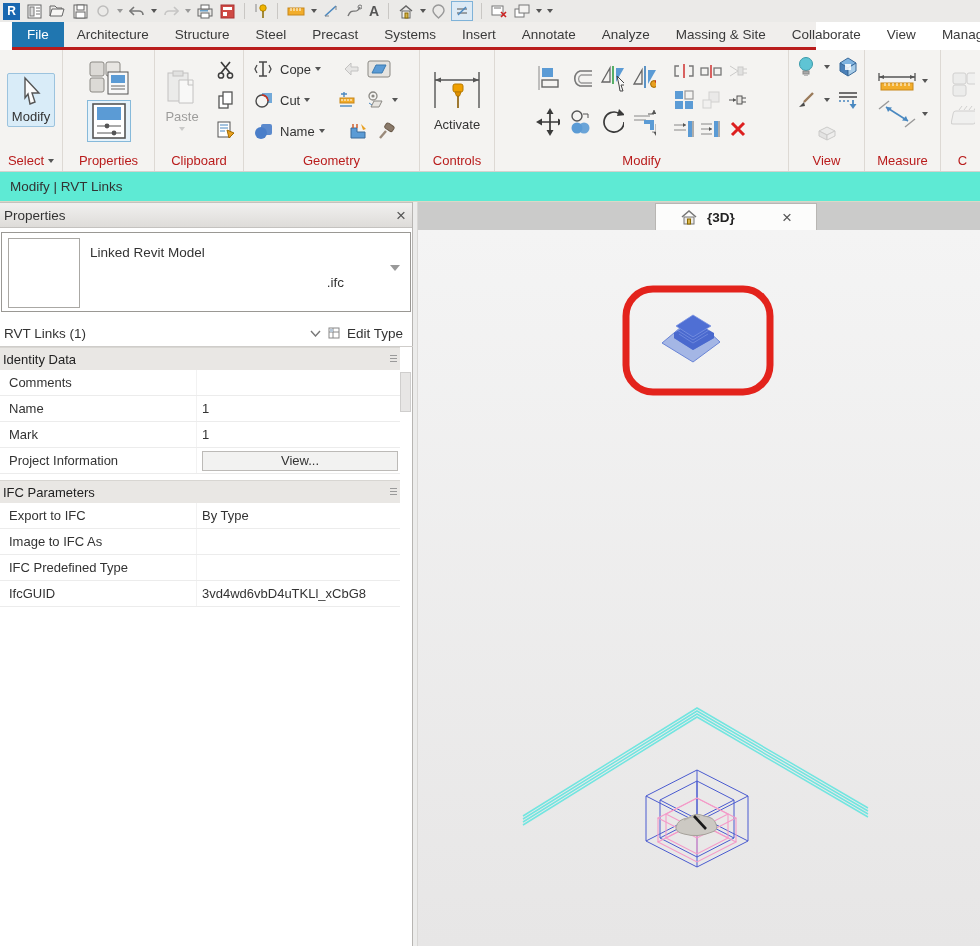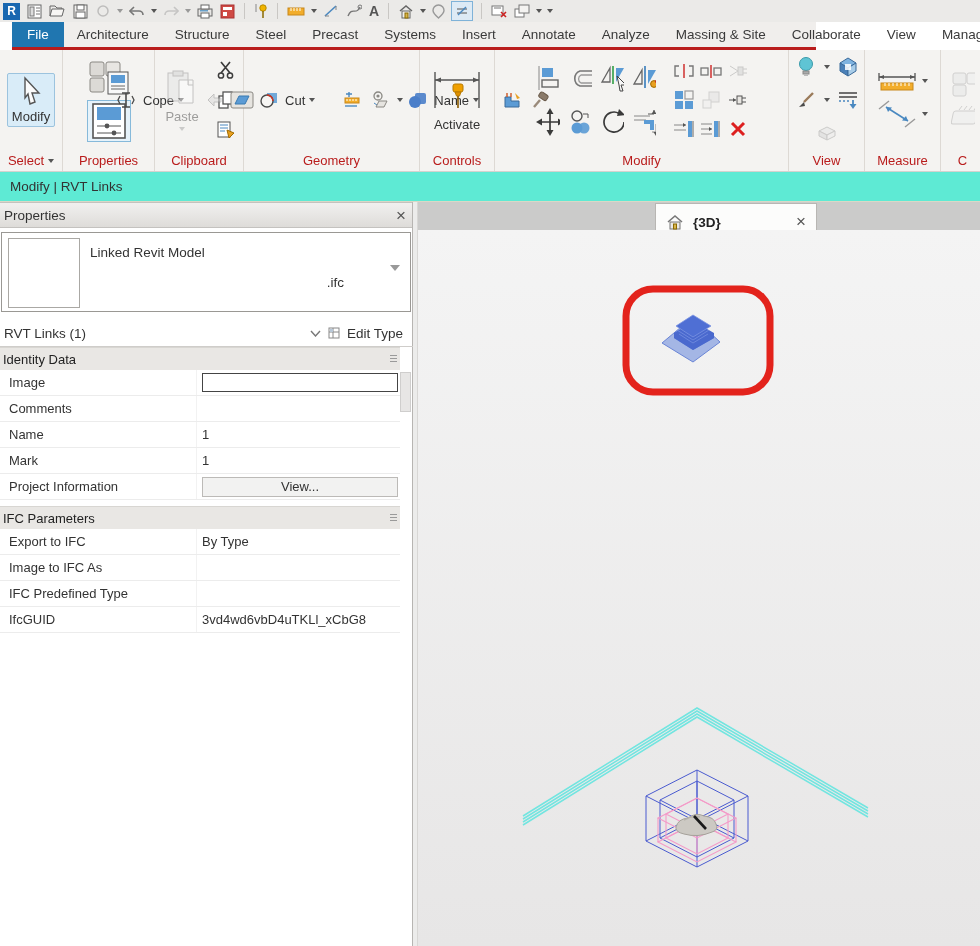--- a/index.html
+++ b/index.html
@@ -48,21 +48,21 @@
   .plab{width:196px;padding-left:9px;box-sizing:border-box}
   .pval{flex:1;padding-left:5px;border-left:1px solid #f2f2f2;height:100%;display:flex;align-items:center}
   .inpbox{width:196px;height:19px;border:1.5px solid #444;background:#fff;box-sizing:border-box}
   .viewbtn{width:196px;height:20px;background:#f2f2f1;border:1px solid #bcbab7;box-sizing:border-box;display:flex;align-items:center;justify-content:center;font-size:13px;color:#333}
   .grip{width:7px;height:7px;position:absolute;right:3px;top:7px;
         background:repeating-linear-gradient(#9a9a9a 0 1px,transparent 1px 3px)}
   #scrollthumb{right:1px;top:170px;width:11px;height:40px;background:#e7e6e5;border:1px solid #cfcecd;box-sizing:border-box}
   
   #gap{left:413px;top:202px;width:5px;height:744px;background:#ececeb;border-right:1px solid #d8d7d5;box-sizing:border-box}
   #viewstrip{left:418px;top:202px;width:562px;height:28px;background:#cbcbca}
-  #viewtab{left:655px;top:203px;width:162px;height:27px;background:#fcfcfb;border:1px solid #b8b6b3;border-bottom:none;box-sizing:border-box;display:flex;align-items:flex-end;gap:9px;padding:0 10px;font-size:13.5px;font-weight:bold;color:#222}
+  #viewtab{left:655px;top:203px;width:162px;height:27px;background:#fcfcfb;border:1px solid #b8b6b3;border-bottom:none;box-sizing:border-box;display:flex;align-items:center;gap:9px;padding:0 24px;font-size:13.5px;font-weight:bold;color:#222}
   #canvas{left:418px;top:230px;width:562px;height:716px;background:linear-gradient(#f4f4f4,#e7e6e6)}
   svg{display:block}
 </style>
 </head>
 <body>
 
 <div id="qat" class="abs">
   <span class="qi">
       <span class="rlogo">R</span>
     </span>
@@ -281,21 +281,21 @@
             </svg>
           </span>
       </div>
     </div>
     <div class="plabel">
         <span>Clipboard</span>
       </div>
   </div>
 
   <div class="panel" style="width:176px">
-    <div class="pbody" style="flex-direction:row;align-items:center;padding-left:8px">
+    <div class="pbody" style="flex-direction:column;align-items:flex-start;padding-left:8px">
       <div class="grow">
         <span class="sbtn">
             <svg width="20" height="18">
               <path d="M5 2 H13 M5 16 H13 M9 2 V16" stroke="#4a4a4a" stroke-width="1.6"></path>
               <path d="M3 5 L1 9 L3 13 M15 5 L17 9 L15 13" fill="none" stroke="#4a4a4a" stroke-width="1.3"></path>
             </svg>
           </span>
         <span>Cope</span>
         <span class="dd"></span>
         <span class="sbtn gray" style="margin-left:14px">
@@ -657,26 +657,20 @@
       <span>Edit Type</span>
     </span>
   </div>
 
   <div class="abs" style="left:0;top:145px;width:400px">
     <div class="sechead">
       <span>Identity Data</span>
       <span class="grip"></span>
     </div>
     <div class="prow">
-      <span class="plab">Image</span>
-      <span class="pval">
-          <span class="inpbox"></span>
-        </span>
-    </div>
-    <div class="prow">
       <span class="plab">Comments</span>
       <span class="pval"></span>
     </div>
     <div class="prow">
       <span class="plab">Name</span>
       <span class="pval">1</span>
     </div>
     <div class="prow">
       <span class="plab">Mark</span>
       <span class="pval">1</span>

